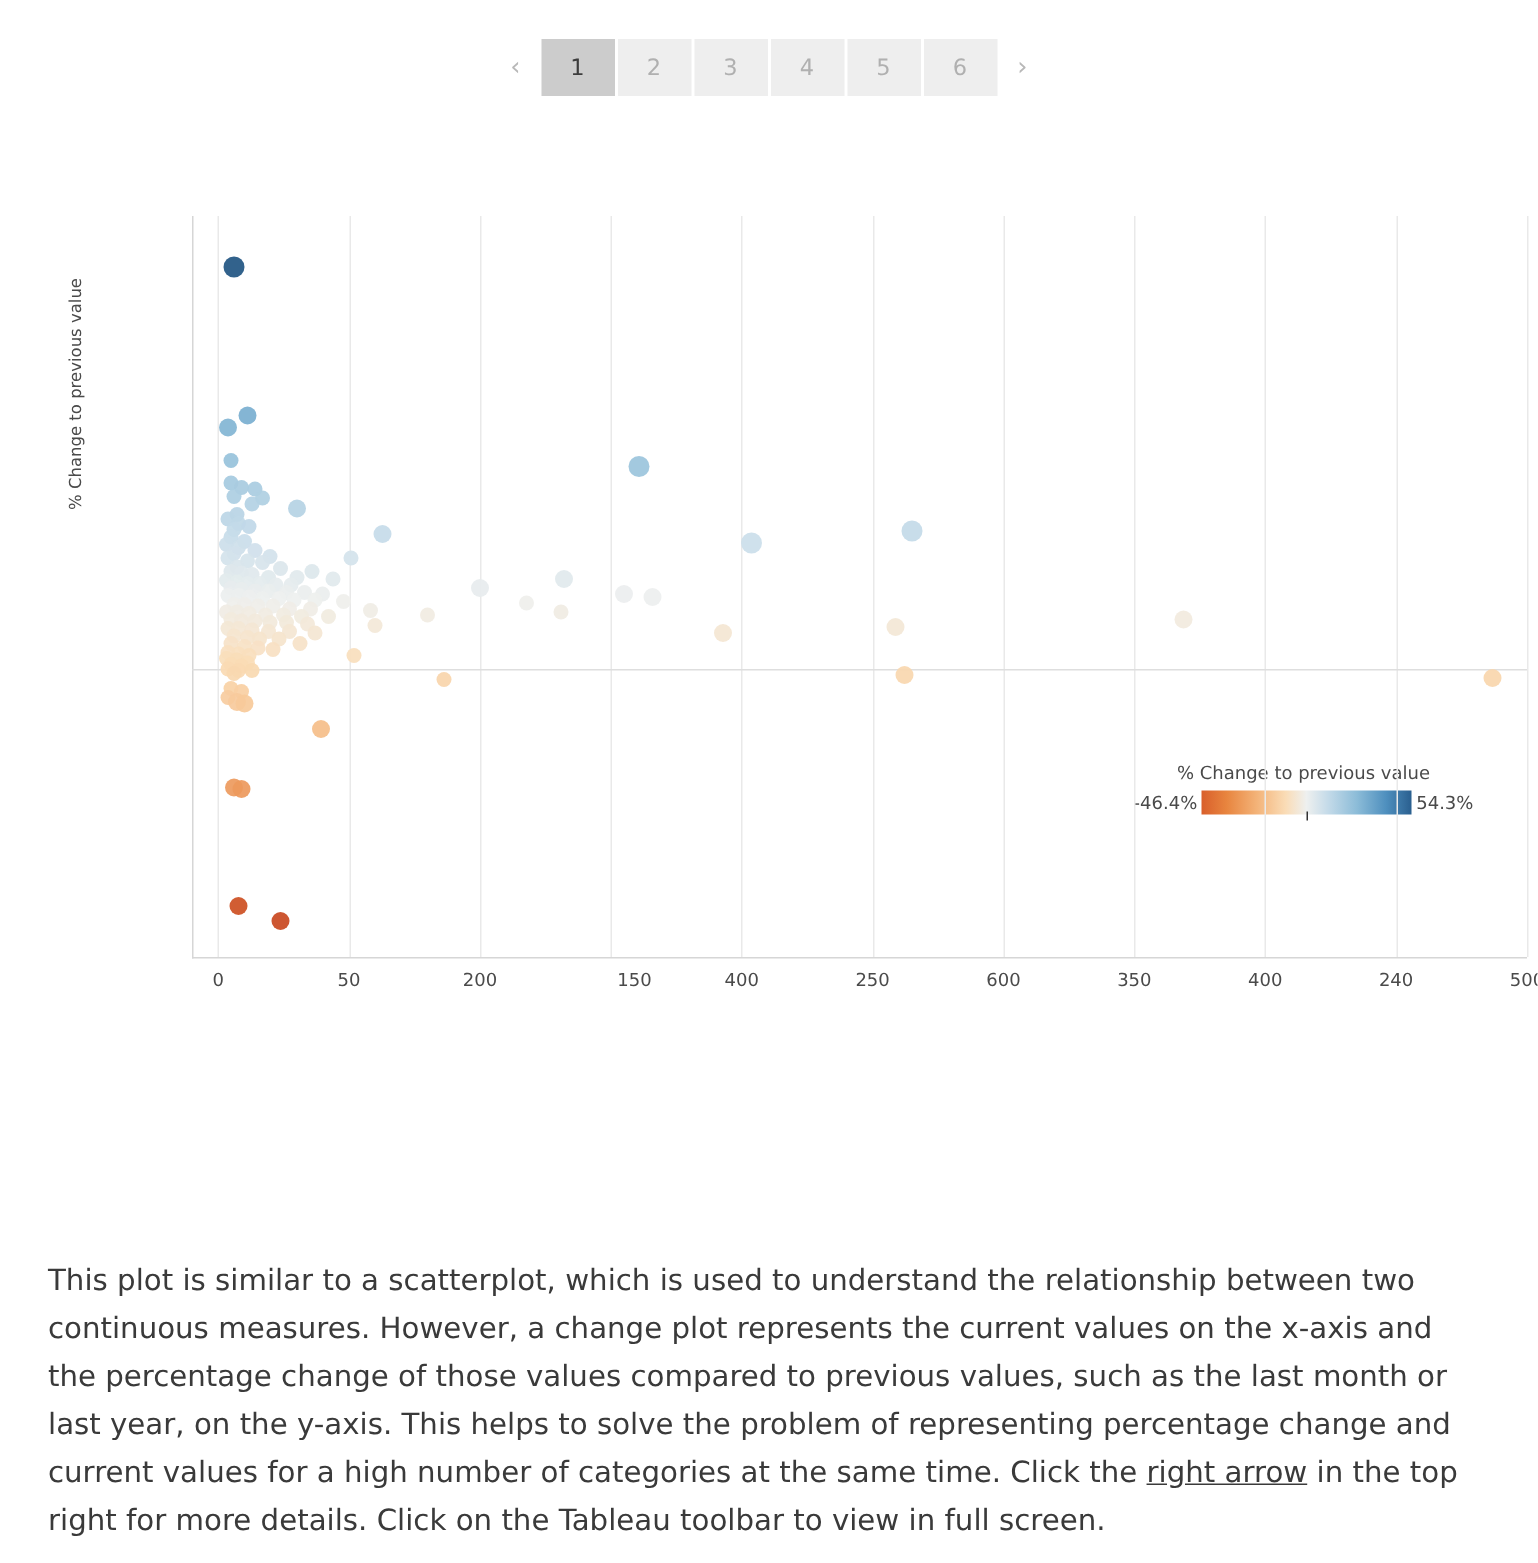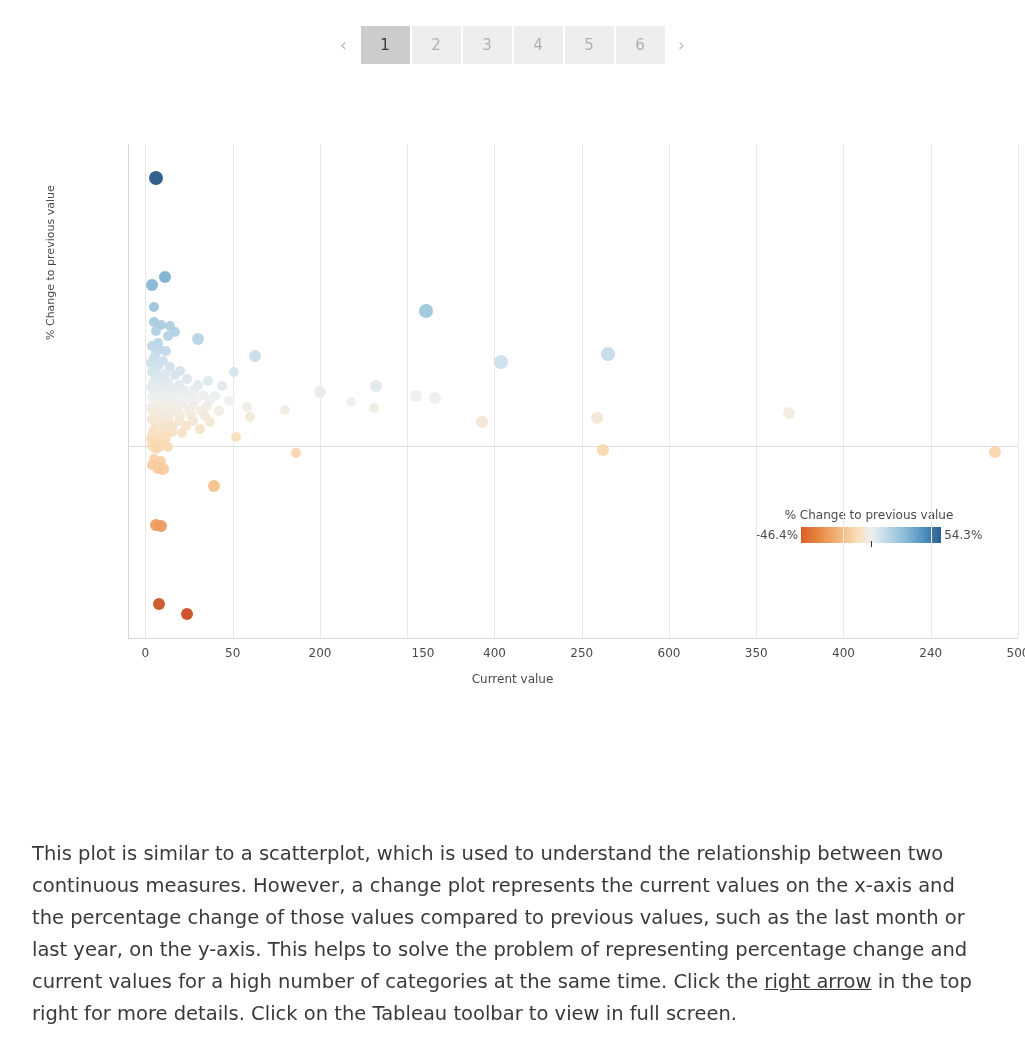--- a/index.html
+++ b/index.html
@@ -254,21 +254,20 @@
           <div class="xtick" style="left: 423px;">150</div>
           <div class="xtick" style="left: 494.471px;">400</div>
           <div class="xtick" style="left: 581.725px;">250</div>
           <div class="xtick" style="left: 668.98px;">600</div>
           <div class="xtick" style="left: 756.235px;">350</div>
           <div class="xtick" style="left: 843.49px;">400</div>
           <div class="xtick" style="left: 930.745px;">240</div>
           <div class="xtick" style="left: 1018px;">500</div>
         </div>
       <div class="axis-line-y"></div>
-      <div class="xlabel-text">Current value</div>
 
       <div class="legend">
         <div class="legend-title">% Change to previous value</div>
         <div class="legend-row">
           <div class="legend-min">-46.4%</div>
           <div class="legend-bar">
             <div class="legend-tick"></div>
           </div>
           <div class="legend-max">54.3%</div>
         </div>

